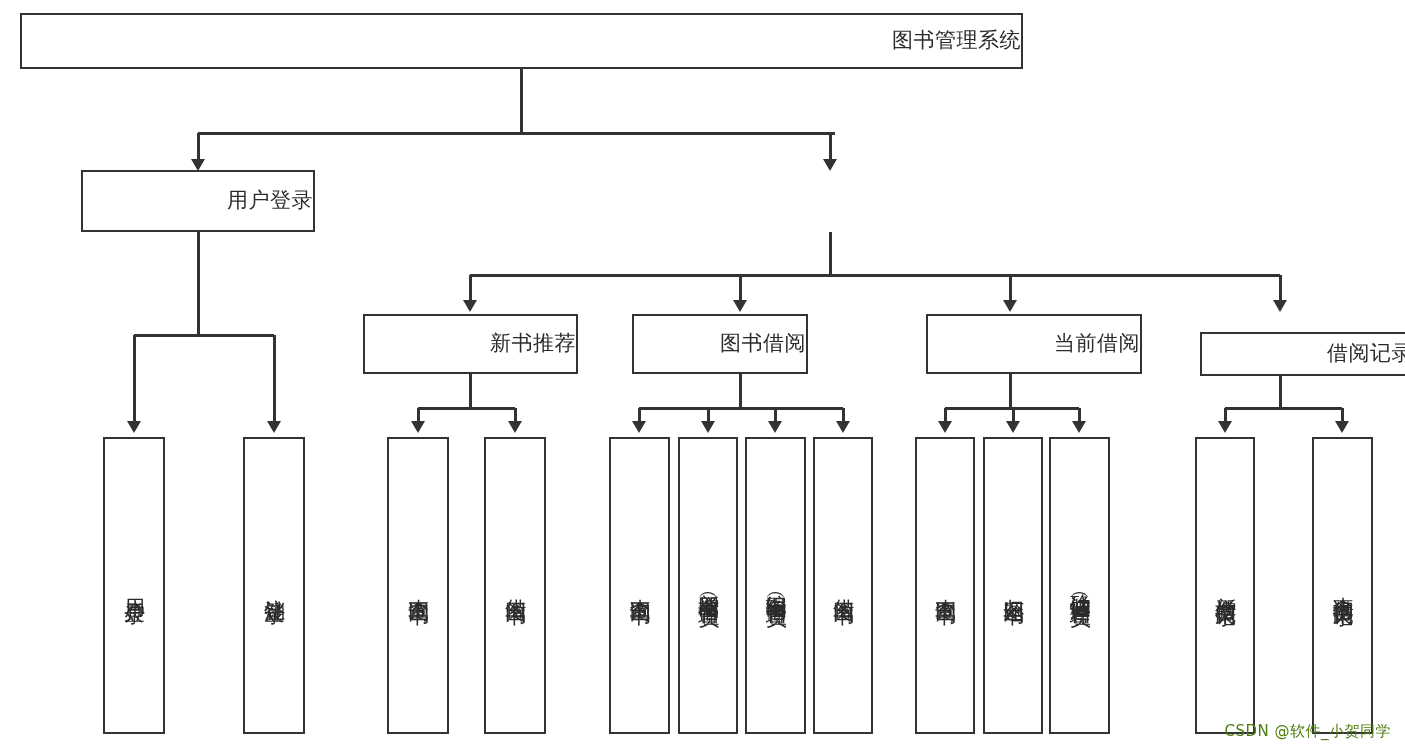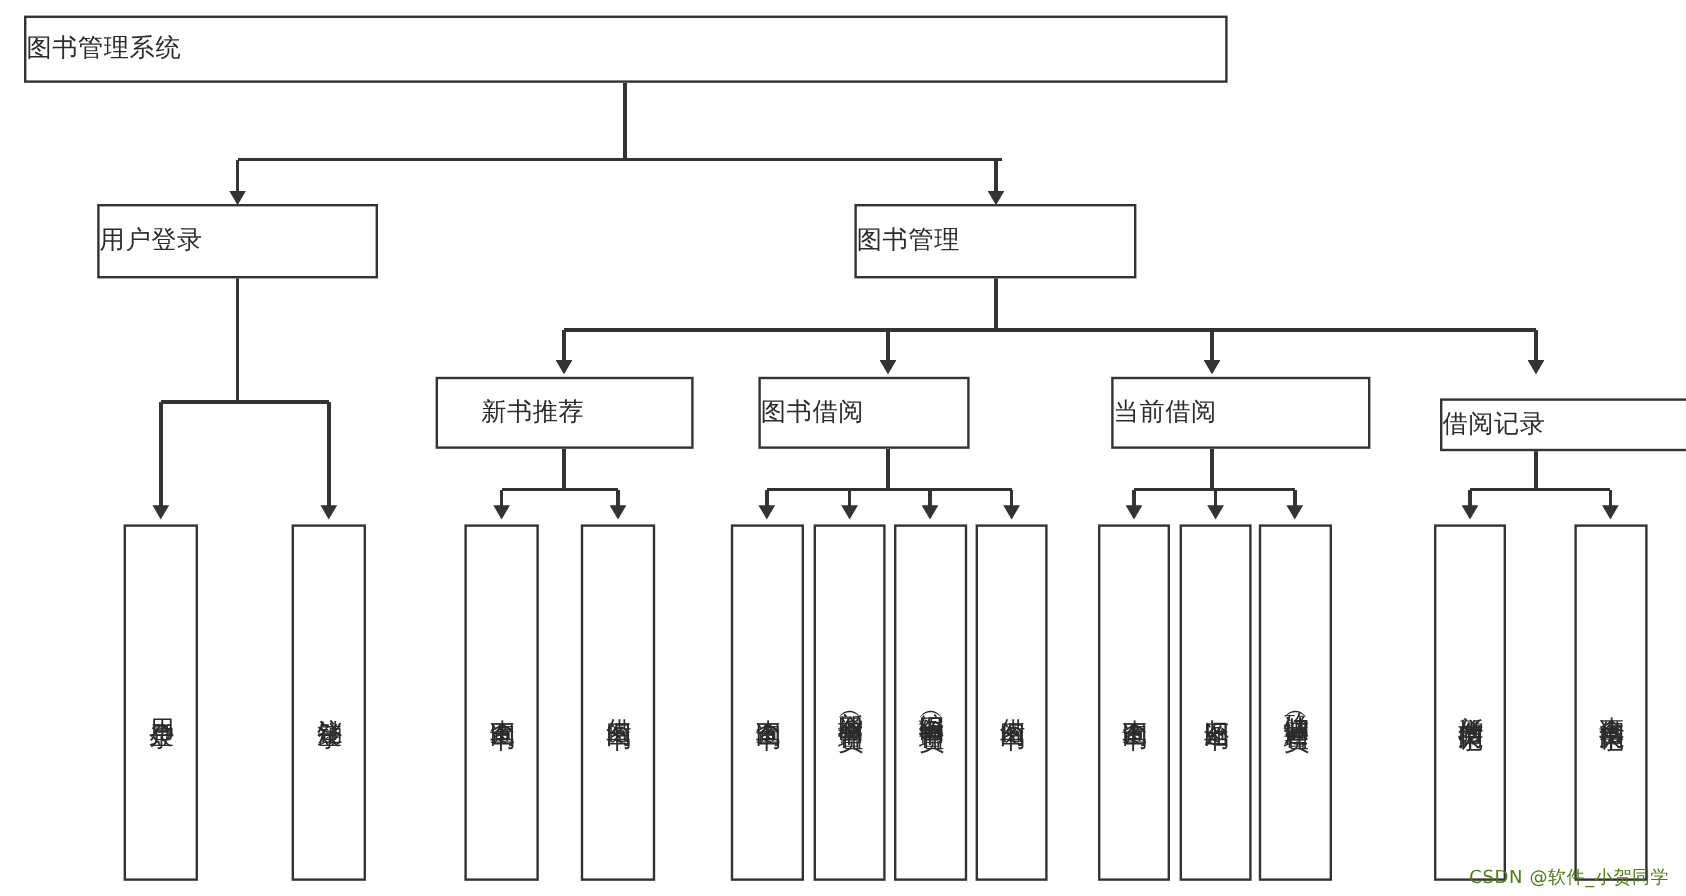--- a/index.html
+++ b/index.html
@@ -26,21 +26,21 @@
     height: 747px;
     pointer-events: none;
   }
   .node {
     position: absolute;
     box-sizing: border-box;
     background: #ffffff;
     border: 2px solid #333333;
     display: flex;
     align-items: center;
-    justify-content: flex-start;
+    justify-content: flex-end;
     color: #2b2b2b;
     z-index: 2;
   }
   .node-label {
     font-size: 21px;
     line-height: 1.12;
     letter-spacing: 0.5px;
     white-space: nowrap;
     color: #2b2b2b;
   }
@@ -133,23 +133,20 @@
     </g>
   </svg>
 
   <div class="node horiz" style="left:20px; top:13px; width:1003px; height:56px;">
     <span class="node-label">图书管理系统</span>
   </div>
 
   <div class="node horiz" style="left:81px; top:170px; width:234px; height:62px;">
     <span class="node-label">用户登录</span>
   </div>
-  <div class="node horiz" style="left:712px; top:170px; width:235px; height:62px;">
-    <span class="node-label">图书管理</span>
-  </div>
 
   <div class="node horiz" style="left:363px; top:314px; width:215px; height:60px;padding-left:36px;">
     <span class="node-label">新书推荐</span>
   </div>
   <div class="node horiz" style="left:632px; top:314px; width:176px; height:60px;">
     <span class="node-label">图书借阅</span>
   </div>
   <div class="node horiz" style="left:902px; top:314px; width:216px; height:60px;margin-left:24px;">
     <span class="node-label">当前借阅</span>
   </div>

